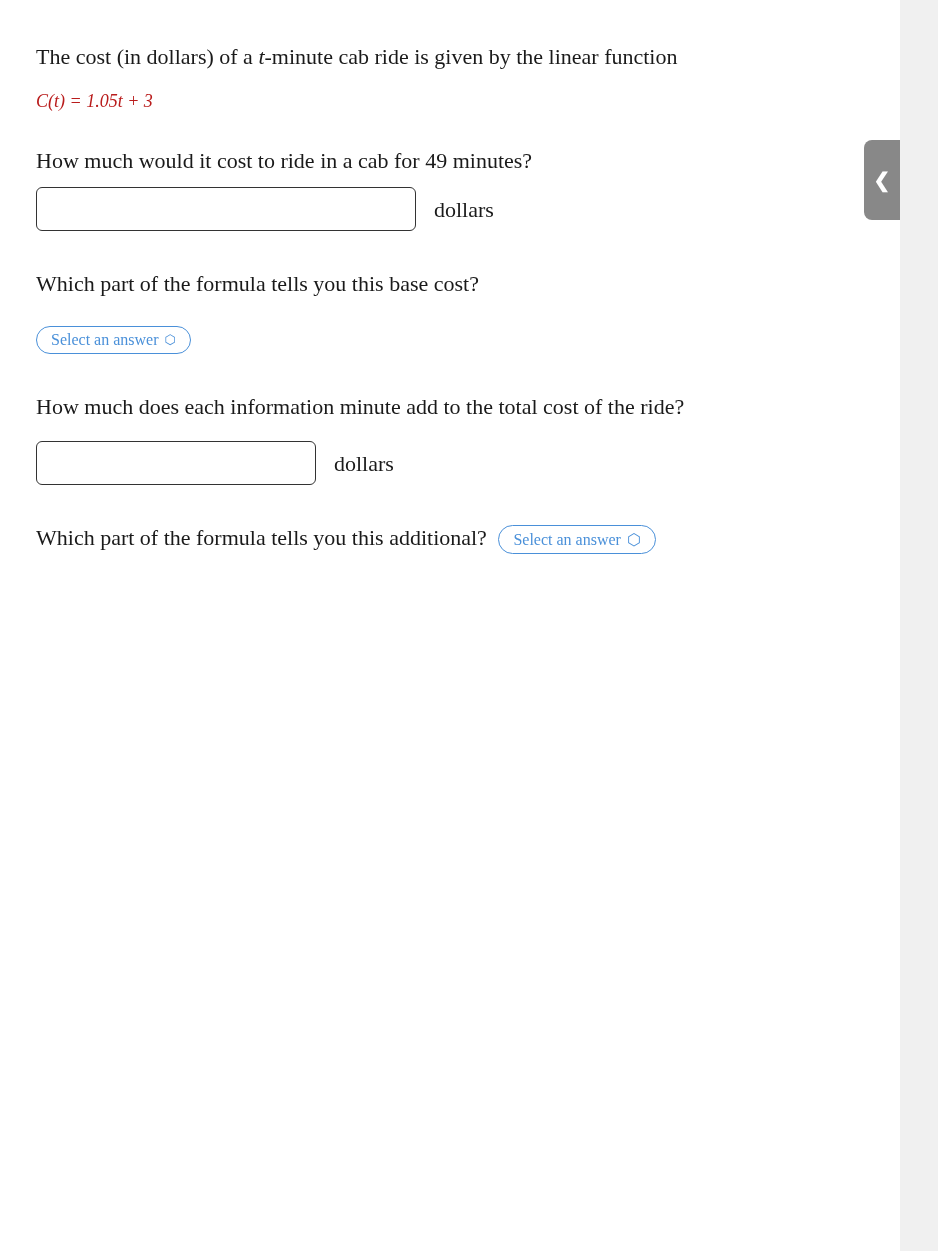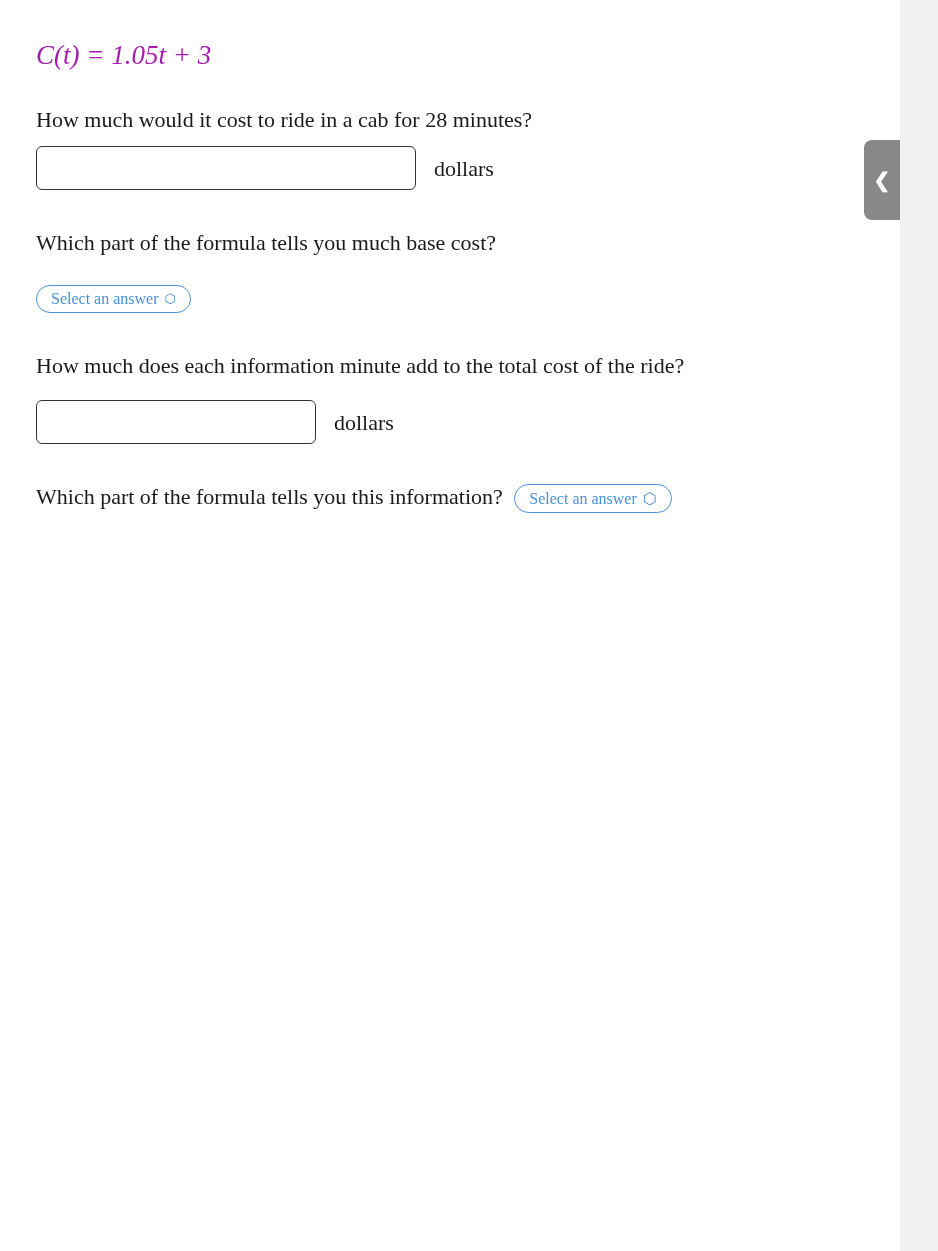--- a/index.html
+++ b/index.html
@@ -50,24 +50,24 @@
     }
 
     .question-text {
       font-size: 22px;
       line-height: 1.5;
       color: #1a1a1a;
       margin-bottom: 18px;
     }
 
     .formula-line {
-      font-size: 27px;
+      font-size: 18px;
       font-style: italic;
       margin-bottom: 20px;
-      color: #a21caf;
+      color: #b91c1c;
       font-family: 'Times New Roman', serif;
     }
 
     .inline-input-row {
       display: flex;
       align-items: center;
       flex-wrap: wrap;
       gap: 10px;
       font-size: 22px;
       color: #1a1a1a;
@@ -166,56 +166,59 @@
 </head>
 <body>
 
 <div class="page-wrapper">
 
   <div class="sidebar-toggle">
     <span class="sidebar-toggle-icon">❮</span>
   </div>
 
   <div class="question-block">
+    <p class="question-text">
+      The cost (in dollars) of a <span class="italic-t">t</span>-minute cab ride is given by the linear function
+    </p>
 
     <div class="formula-block">
       <p class="formula-line">
         <i>C</i>(<i>t</i>) = 1.05<i>t</i> + 3
       </p>
     </div>
 
     <div class="question-block">
       <div class="inline-input-row">
-        <span class="prefix">How much would it cost to ride in a cab for 28 minutes?</span>
+        <span class="prefix">How much would it cost to ride in a cab for 49 minutes?</span>
         <input type="text" class="text-input" placeholder="" style="">
         <span class="suffix">dollars</span>
       </div>
     </div>
   </div>
 
 
   <div class="question-block">
-    <p class="question-text">Which part of the formula tells you much base cost?</p>
+    <p class="question-text">Which part of the formula tells you this base cost?</p>
     <button class="select-answer-btn">
       <span>Select an answer</span>
       <span class="chevron">⬡</span>
     </button>
   </div>
 
   <div class="question-block">
     <p class="question-text">How much does each information minute add to the total cost of the ride?</p>
     <div class="inline-input-row">
       <input type="text" class="text-input-small" placeholder="" style="">
       <span class="suffix">dollars</span>
     </div>
   </div>
 
   <div class="question-block">
     <p class="question-text">
-      <span>Which part of the formula tells you this information?</span>
+      <span>Which part of the formula tells you this additional?</span>
       <button class="select-inline">
         <span>Select an answer</span>
         <span class="chevron">⬡</span>
       </button>
     </p>
   </div>
 
 </div>
 
 </body></html>

